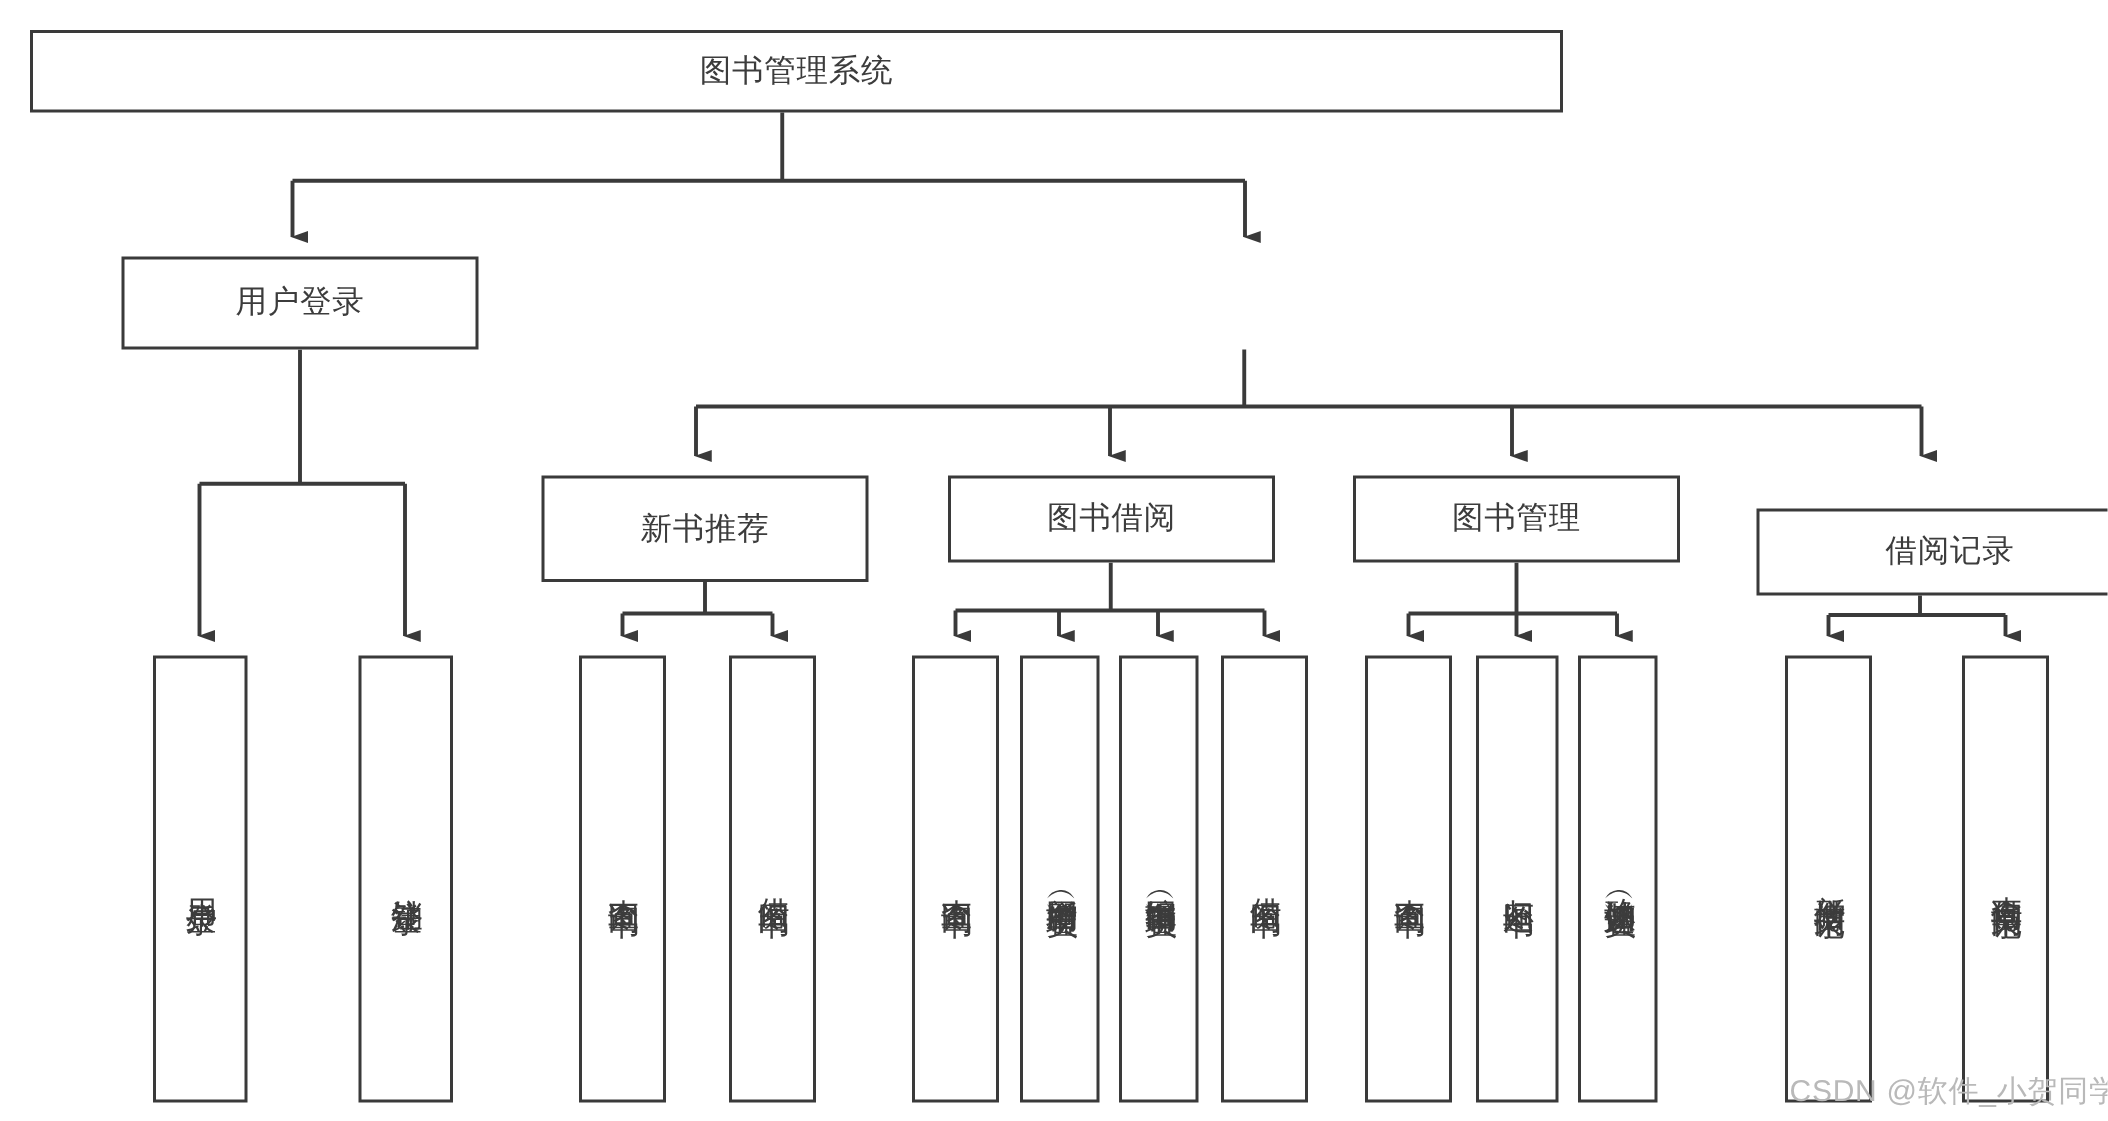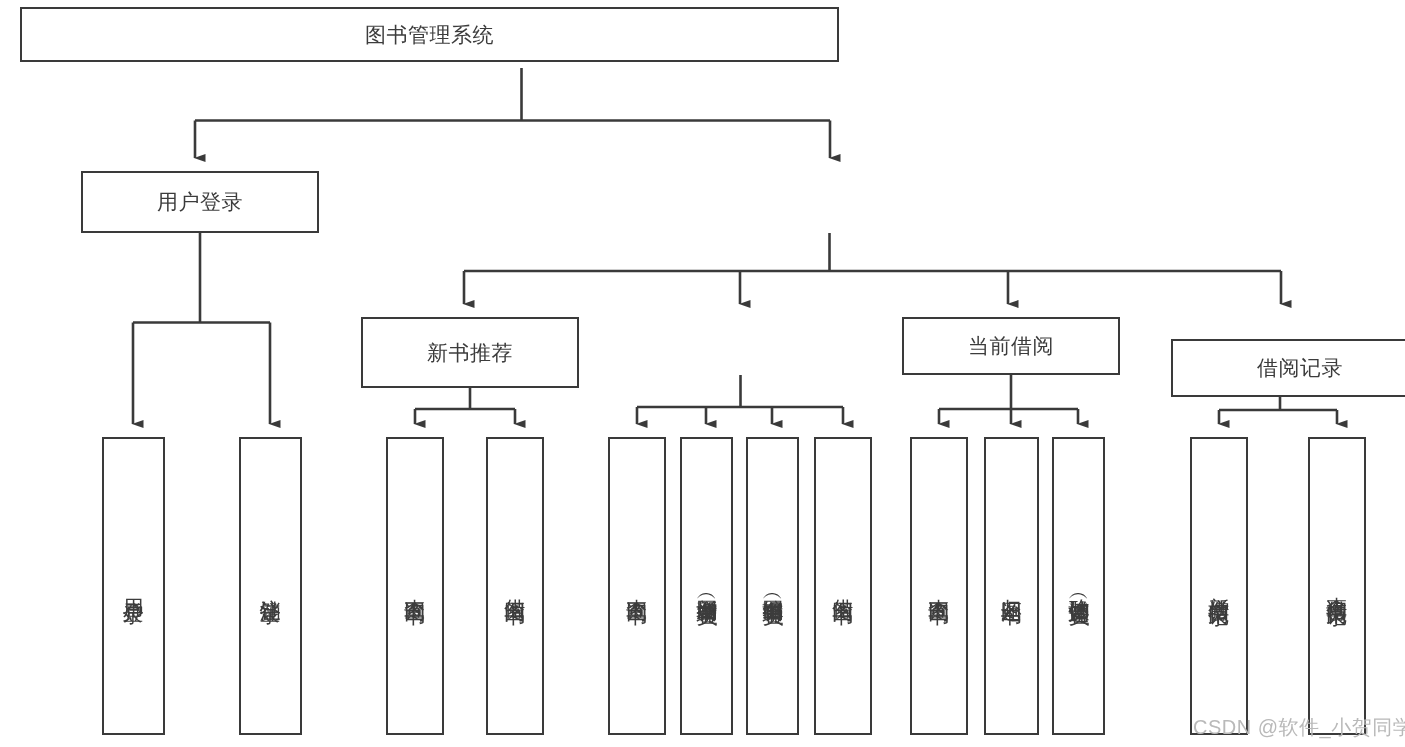--- a/index.html
+++ b/index.html
@@ -117,33 +117,36 @@
       <path d="M 1011 409 L 1011 424" marker-end="url(#arrowhead)"></path>
       <path d="M 1078 409 L 1078 424" marker-end="url(#arrowhead)"></path>
 
       <path d="M 1280 375 L 1280 410"></path>
       <path d="M 1219 410 L 1337 410"></path>
       <path d="M 1219 410 L 1219 424" marker-end="url(#arrowhead)"></path>
       <path d="M 1337 410 L 1337 424" marker-end="url(#arrowhead)"></path>
     </g>
   </svg>
 
-  <div class="node-box" id="node-root" style="left: 20px; top: 7px; width: 819px; height: 55px;">
+  <div class="node-box" id="node-root" style="left: 20px; top: 20px; width: 1022px; height: 55px;">
     <span class="node-label-h">图书管理系统</span>
   </div>
 
   <div class="node-box" id="node-l2-0" style="left: 81px; top: 171px; width: 238px; height: 62px;">
     <span class="node-label-h">用户登录</span>
   </div>
 
   <div class="node-box" id="node-l3-0" style="left: 361px; top: 317px; width: 218px; height: 71px;">
     <span class="node-label-h">新书推荐</span>
   </div>
+  <div class="node-box" id="node-l3-1" style="left: 632px; top: 317px; width: 218px; height: 58px;">
+    <span class="node-label-h">图书借阅</span>
+  </div>
   <div class="node-box" id="node-l3-2" style="left: 902px; top: 317px; width: 218px; height: 58px;">
-    <span class="node-label-h">当前借阅</span>
+    <span class="node-label-h">图书管理</span>
   </div>
   <div class="node-box" id="node-l3-3" style="left: 1171px; top: 299px; width: 258px; height: 58px; margin-top: 40px;">
     <span class="node-label-h">借阅记录</span>
   </div>
 
   <div class="node-box leaf" id="leaf-0" style="left: 102px; top: 437px; width: 63px; height: 298px;">
     <span class="node-label-v">用户登录</span>
   </div>
   <div class="node-box leaf" id="leaf-1" style="left: 239px; top: 437px; width: 63px; height: 298px;">
     <span class="node-label-v">注销登录</span>

